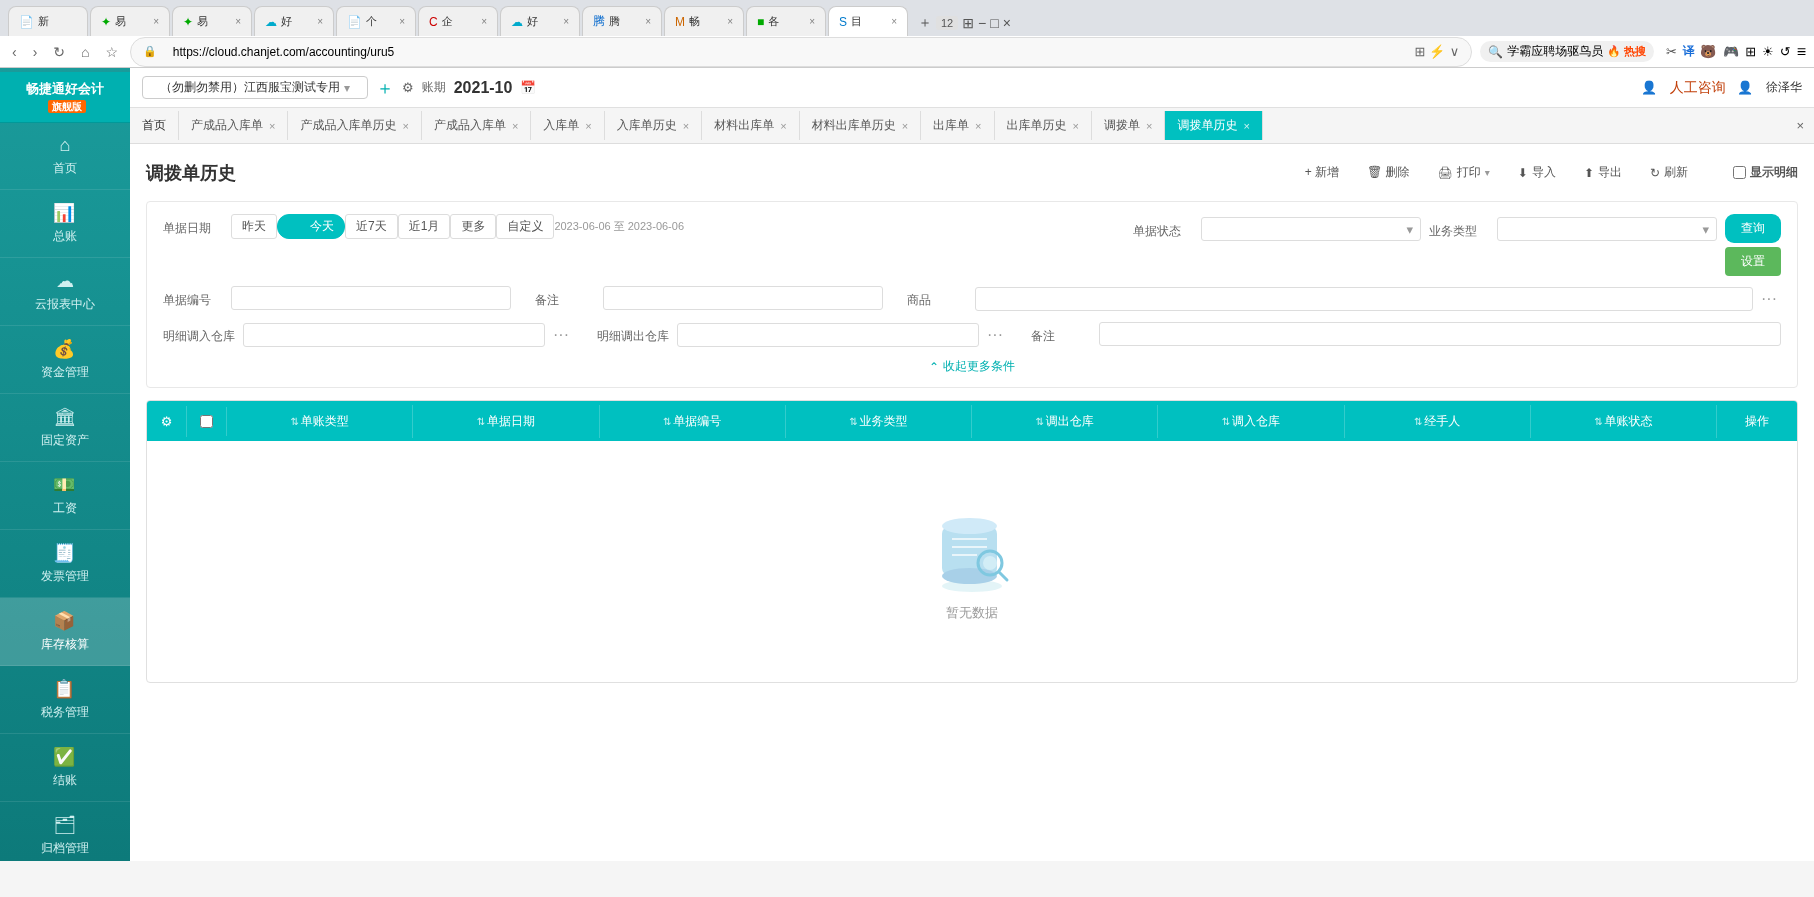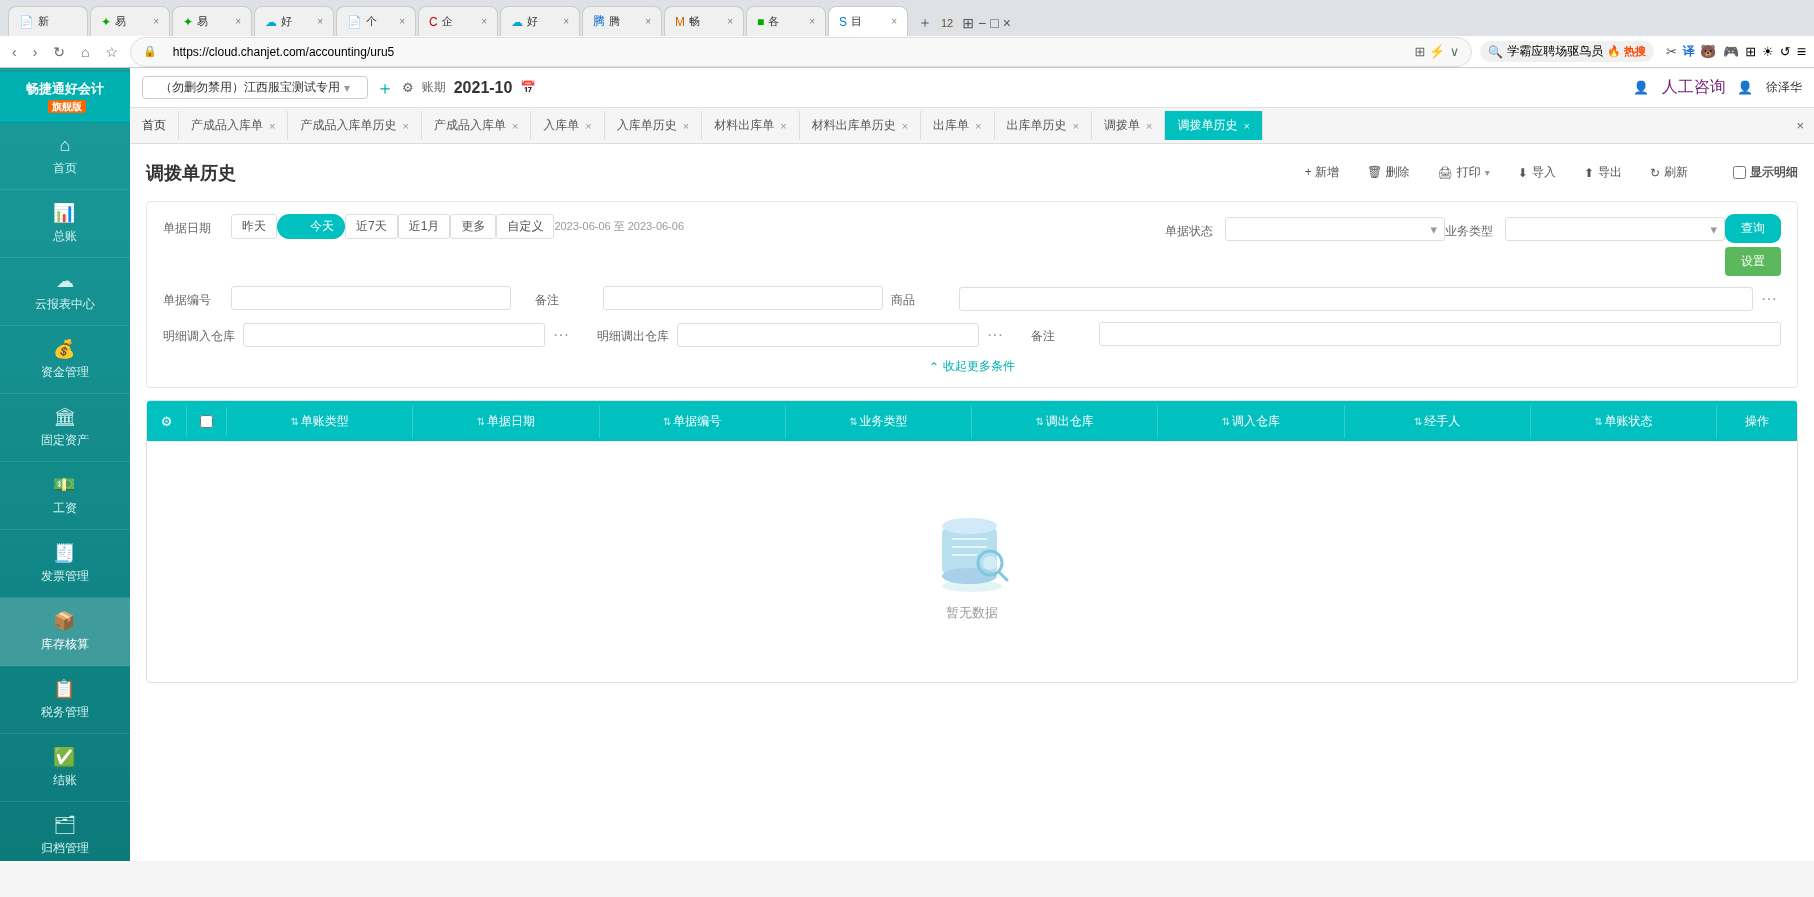--- a/index.html
+++ b/index.html
@@ -32,21 +32,21 @@
     
     .main-content { flex: 1; display: flex; flex-direction: column; overflow: hidden; }
 
     
     .top-bar { background: #fff; border-bottom: 1px solid #e0e0e0; padding: 4px 12px; display: flex; align-items: center; gap: 8px; height: 40px; }
     .company-selector { display: flex; align-items: center; gap: 4px; border: 1px solid #ccc; border-radius: 4px; padding: 2px 17px; cursor: pointer; font-size: 12px; color: #333; }
     .company-selector .caret { color: #999; }
     .period-label { color: #666; font-size: 12px; }
     .period-value { color: #333; font-size: 16px; font-weight: bold; }
     .top-bar-right { margin-left: auto; display: flex; align-items: center; gap: 12px; }
-    .user-service { color: #701a75; font-size: 16px; cursor: pointer; }
+    .user-service { color: #c2410c; font-size: 14px; cursor: pointer; }
     .username { color: #333; font-size: 12px; cursor: pointer; }
 
     
     .tab-bar { display: flex; align-items: center; background: #f5f5f5; border-bottom: 1px solid #ddd; min-height: 36px; overflow-x: auto; flex-shrink: 0; }
     .page-tab { display: flex; align-items: center; padding: 6px 12px; font-size: 12px; color: #555; cursor: pointer; border-right: 1px solid #ddd; white-space: nowrap; background: #f5f5f5; gap: 4px; }
     .page-tab.active { background: #00c0c0; color: #fff; }
     .page-tab .tab-x { color: #999; font-size: 11px; cursor: pointer; margin-left: 2px; }
     .page-tab.active .tab-x { color: rgba(255,255,255,0.8); }
     .page-tab.first { background: #f5f5f5; color: #333; }
     .tab-bar-close { margin-left: auto; padding: 6px 10px; cursor: pointer; color: #666; }
@@ -359,21 +359,21 @@
           <div class="date-buttons">
             <button class="date-btn">昨天</button>
             <button class="date-btn active">今天</button>
             <button class="date-btn">近7天</button>
             <button class="date-btn">近1月</button>
             <button class="date-btn">更多</button>
             <button class="date-btn">自定义</button>
             <span class="date-range-text">2023-06-06 至 2023-06-06</span>
           </div>
           <div style="margin-left:auto;display:flex;flex-direction:column;gap:4px;">
-            <div style="display:flex;flex:1;align-items:center;">
+            <div style="display:flex;flex:1;gap:8px;align-items:center;">
               <span class="filter-label" style="min-width:60px;">单据状态</span>
               <div class="filter-select-wrapper" style="width:220px;">
                 <select class="filter-select">
                   <option value=""></option>
                 </select>
                 <span class="filter-select-caret">▾</span>
               </div>
               <span class="filter-label" style="min-width:60px;">业务类型</span>
               <div class="filter-select-wrapper" style="width:220px;">
                 <select class="filter-select">
@@ -387,21 +387,21 @@
               <button class="settings-btn" style="float:right;">设置</button>
             </div>
           </div>
         </div>
 
         <div class="filter-row">
           <span class="filter-label">单据编号</span>
           <input class="filter-input" style="max-width: 280px;" placeholder="">
           <span class="filter-label" style="margin-left:16px;">备注</span>
           <input class="filter-input" style="max-width: 280px;" placeholder="">
-          <span class="filter-label" style="">商品</span>
+          <span class="filter-label" style="margin-left:16px;">商品</span>
           <div style="flex:1;display:flex;align-items:center;gap:4px;">
             <input class="filter-input" style="flex: 1 1 0%;" placeholder="">
             <span class="filter-dots">···</span>
           </div>
         </div>
 
         <div class="filter-row">
           <span class="filter-label">明细调入仓库</span>
           <div style="flex:1;display:flex;align-items:center;gap:4px;max-width:330px;">
             <input class="filter-input" style="flex: 1 1 0%;" placeholder="">

